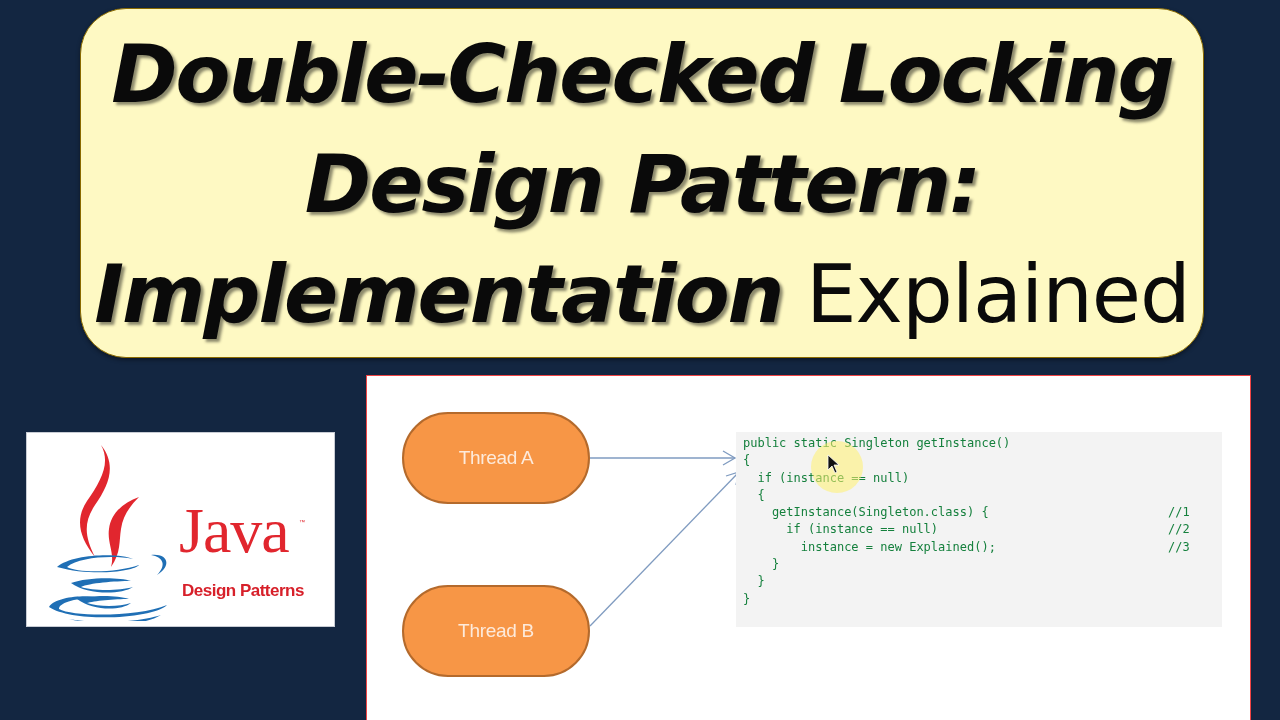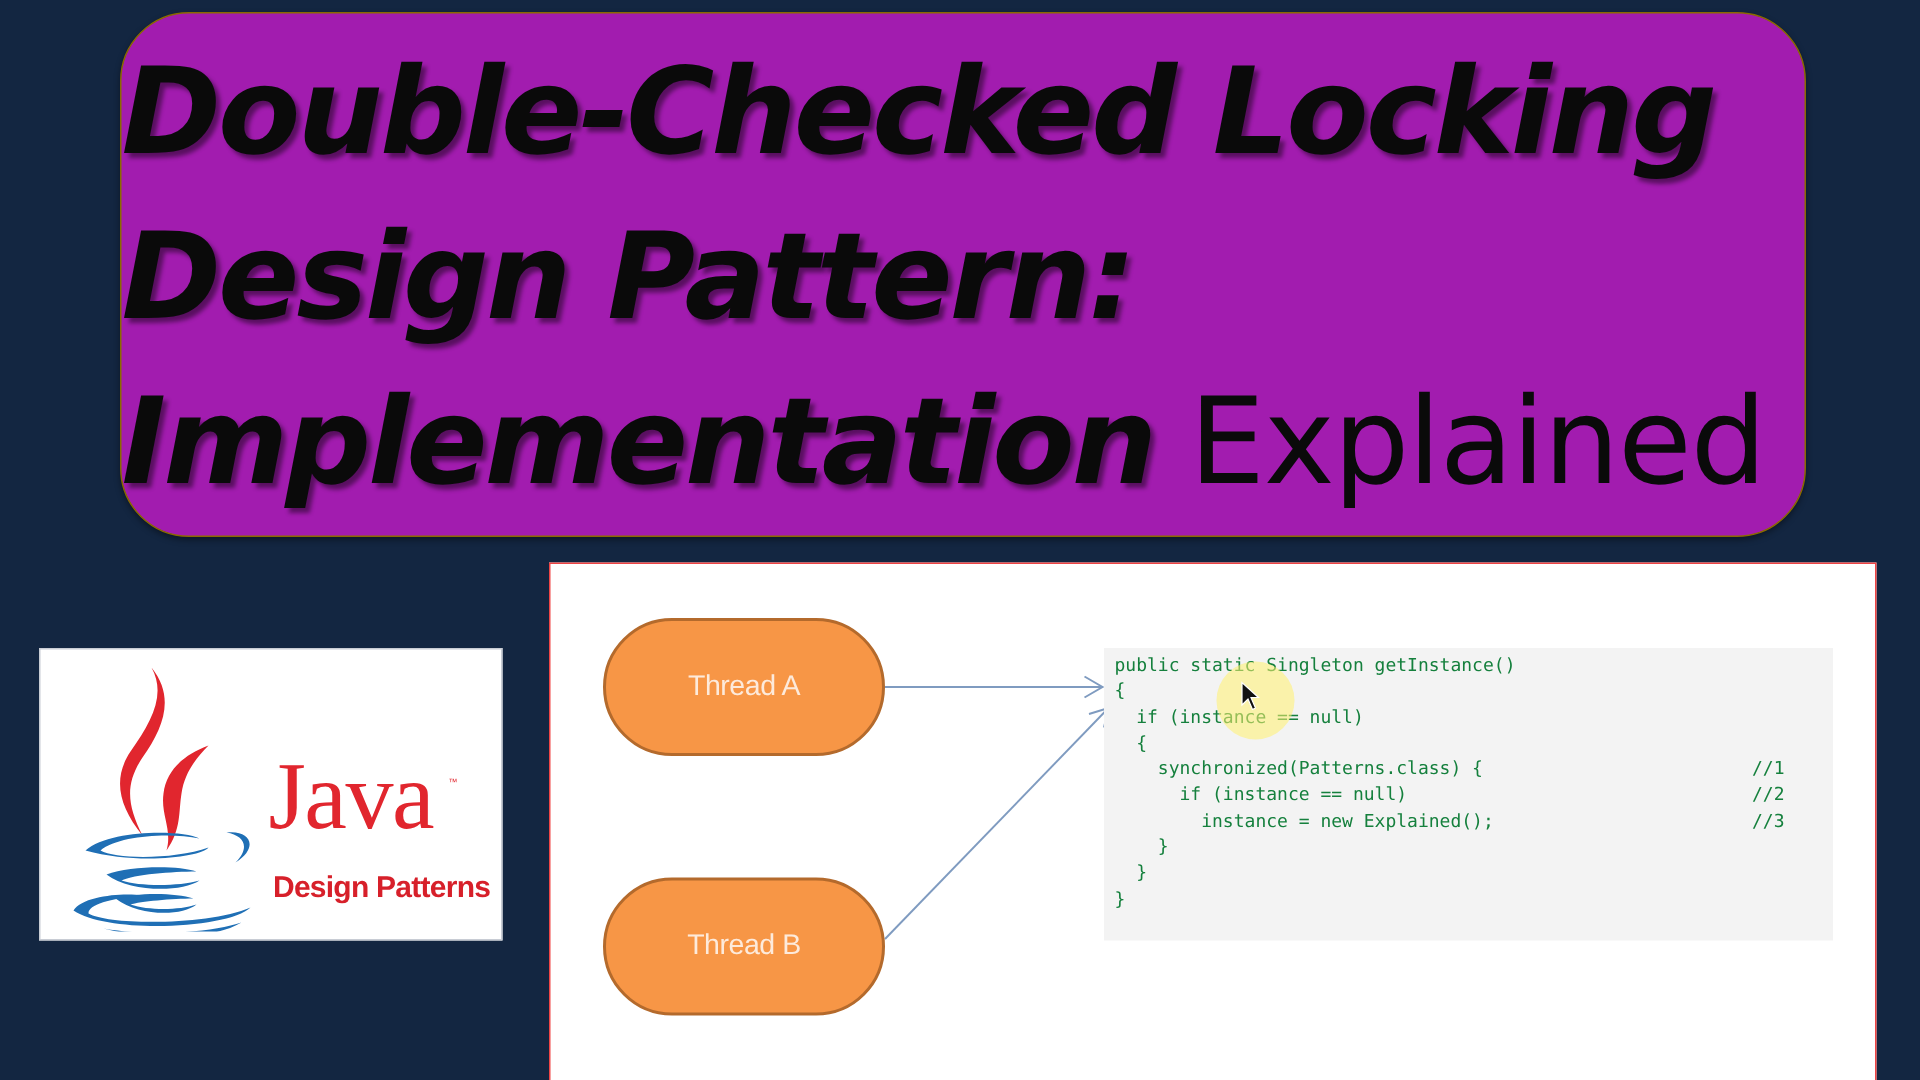--- a/index.html
+++ b/index.html
@@ -8,27 +8,27 @@
       background: #132641;
       position: relative;
       font-family: "Liberation Sans", sans-serif;
     }
 
     
     .title-banner {
       position: absolute;
       left: 80px; top: 8px;
       width: 1124px; height: 350px;
-      background: #a21caf;
+      background: #fef9c3;
       border-radius: 46px;
       border: 1px solid #8a6a00;
       box-shadow: 0 2px 4px rgba(0,0,0,0.4);
       display: flex;
       flex-direction: column;
-      align-items: flex-start;
+      align-items: center;
       justify-content: center;
     }
     .title-line {
       font-family: "DejaVu Sans", sans-serif;
       font-size: 80px;
       line-height: 110px;
       color: #0a0a0a;
       white-space: nowrap;
       text-shadow: 3px 3px 3px rgba(0,0,0,0.45);
       letter-spacing: -2px;
@@ -66,21 +66,21 @@
       position: absolute;
       left: 272px; top: 86px;
       font-size: 6px;
       color: #e1262e;
     }
     .java-sub {
       position: absolute;
       left: 155px; top: 148px;
       font-family: "Liberation Sans", sans-serif;
       font-weight: bold;
-      font-size: 20px;
+      font-size: 17px;
       color: #d7202a;
       letter-spacing: -0.5px;
     }
 
     
     .slide-panel {
       position: absolute;
       left: 366px; top: 375px;
       width: 885px; height: 439px;
       background: #ffffff;
@@ -192,21 +192,21 @@
   </div>
   <div class="thread-node thread-b">
     <span>Thread B</span>
   </div>
 
   <div class="code-box">
     <div class="code-line"><span>public static Singleton getInstance()</span></div>
     <div class="code-line"><span>{</span></div>
     <div class="code-line"><span>  if (instance == null)</span></div>
     <div class="code-line"><span>  {</span></div>
-    <div class="code-line"><span>    synchronized(Patterns.class) {</span><span class="code-comment">//1</span></div>
+    <div class="code-line"><span>    getInstance(Singleton.class) {</span><span class="code-comment">//1</span></div>
     <div class="code-line"><span>      if (instance == null)</span><span class="code-comment">//2</span></div>
     <div class="code-line"><span>        instance = new Explained();</span><span class="code-comment">//3</span></div>
     <div class="code-line"><span>    }</span></div>
     <div class="code-line"><span>  }</span></div>
     <div class="code-line"><span>}</span></div>
   </div>
 
   <div class="cursor-highlight"></div>
   <svg class="mouse-cursor" viewBox="0 0 14 20">
     <path d="M1 1 L1 16 L5 12 L8 19 L10 18 L7 11 L12 11 Z" fill="#111" stroke="#fff" stroke-width="0.8"></path>

